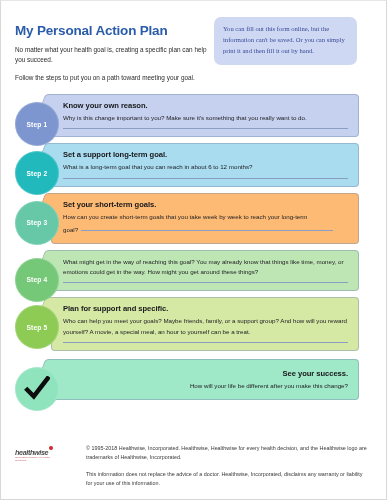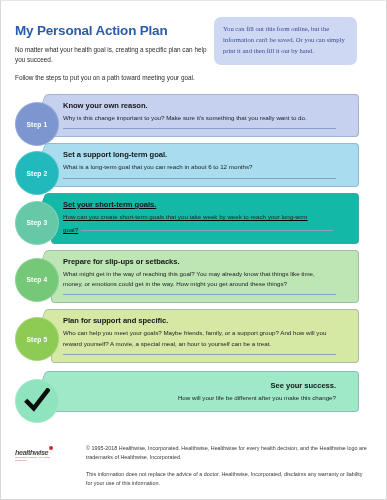--- a/index.html
+++ b/index.html
@@ -90,21 +90,21 @@
   }
   .step:last-child { margin-bottom: 0; text-align: right; }
 
   .panel {
     position: relative;
     margin-left: 36px;
     width: 308px;
     box-sizing: border-box;
     border-radius: 4px;
     border: 1px solid rgba(120,140,170,0.45);
-    padding: 6px 22px 7px 11px;
+    padding: 6px 10px 7px 11px;
     min-height: 38px;
   }
   
   .panel::before {
     content: "";
     position: absolute;
     left: -10px;
     top: -1px;
     width: 16px;
     height: 16px;
@@ -259,33 +259,32 @@
         <div class="badge" style="background:#22b9bd;">Step 2</div>
         <div class="panel" style="background:#a9dcef;">
           <p class="step-title">Set a support long-term goal.</p>
           <p class="step-body">What is a long-term goal that you can reach in about 6 to 12 months?</p>
           <div class="writeline"></div>
         </div>
       </div>
 
       <div class="step">
         <div class="badge" style="background:#66c8a6;">Step 3</div>
-        <div class="panel" style="background:#14b8a6;text-decoration:underline;">
+        <div class="panel" style="background:#fdba74;">
           <p class="step-title">Set your short-term goals.</p>
           <p class="step-body">How can you create short-term goals that you take week by week to reach your long-term</p>
           <p class="step-body" style="margin-top:3px;">
             <span>goal?</span><span class="writeline inline-tail"></span>
           </p>
         </div>
       </div>
 
       <div class="step">
         <div class="badge" style="background:#74c878;">Step 4</div>
         <div class="panel" style="background:#bee5b4;">
-          <p class="step-title">Prepare for slip-ups or setbacks.</p>
           <p class="step-body">What might get in the way of reaching this goal? You may already know that things like time, money, or emotions could get in the way. How might you get around these things?</p>
           <div class="writeline"></div>
         </div>
       </div>
 
       <div class="step">
         <div class="badge" style="background:#8dcb55;">Step 5</div>
         <div class="panel" style="background:#d5e8a4;">
           <p class="step-title">Plan for support and specific.</p>
           <p class="step-body">Who can help you meet your goals? Maybe friends, family, or a support group? And how will you reward yourself? A movie, a special meal, an hour to yourself can be a treat.</p>

